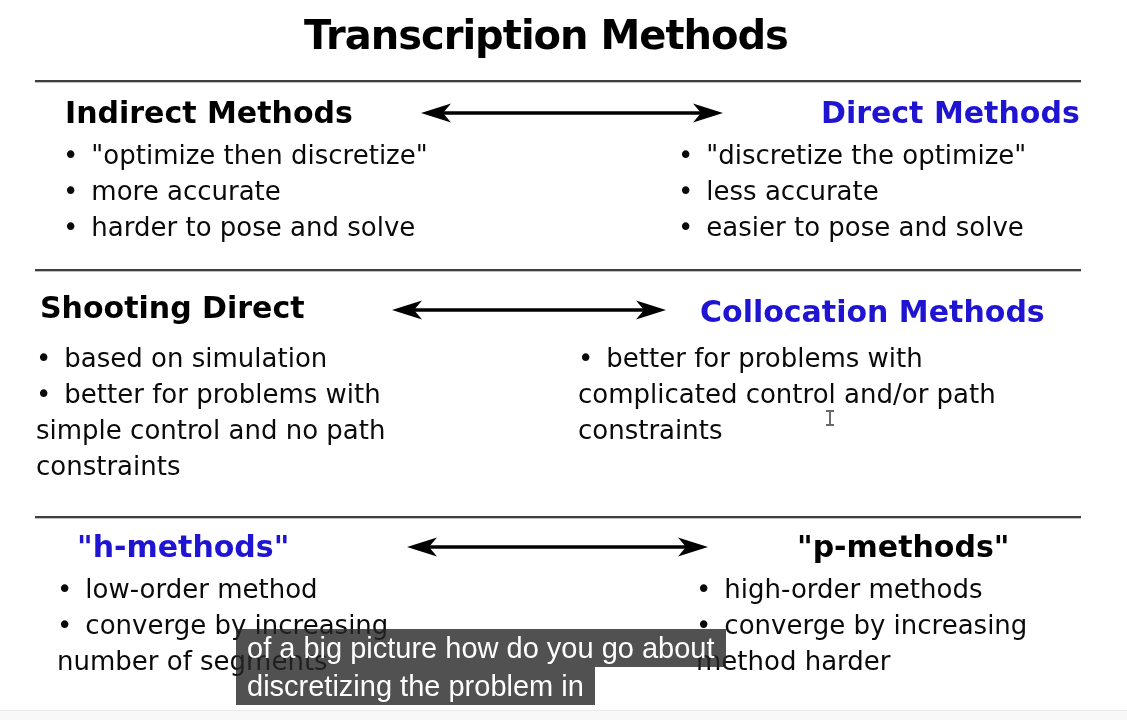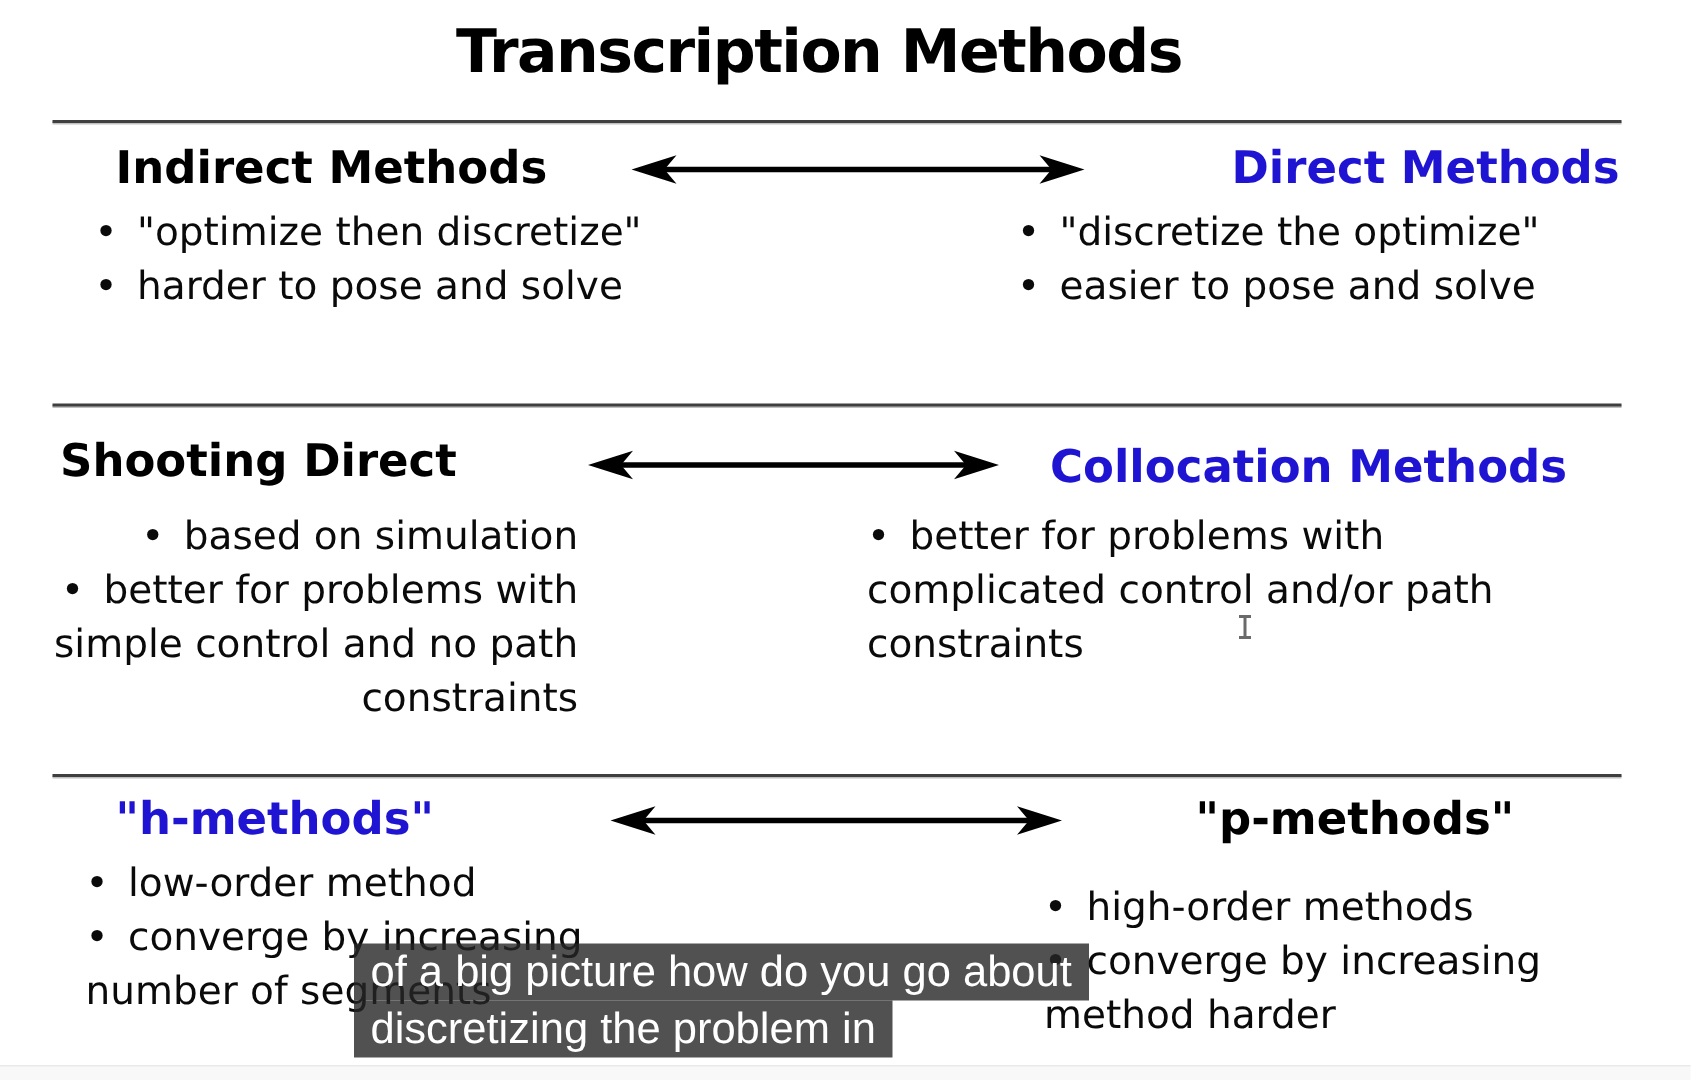--- a/index.html
+++ b/index.html
@@ -34,39 +34,39 @@
 
   
   .dbl-arrow{display:block;}
 
   
   .bullets{font-size:26px;line-height:36px;color:var(--text,#0a0a0a);}
   .bullets .bline{white-space:nowrap;}
   .bullets .dot{display:inline-block;margin-right:13px;}
 
   
-  .s1-left-heading{left:65px;top:95px;margin-left:12px;}
+  .s1-left-heading{left:65px;top:95px;}
   .s1-right-heading{left:821px;top:95px;}
   .s1-arrow{left:420px;top:101px;width:304px;height:24px;}
   .s1-left-bullets{left:63px;top:137px;}
   .s1-right-bullets{left:678px;top:137px;}
 
   
   .s2-left-heading{left:40px;top:290px;}
   .s2-right-heading{left:700px;top:294px;}
   .s2-arrow{left:391px;top:298px;width:276px;height:24px;}
-  .s2-left-bullets{left:36px;top:340px;text-align:right;}
+  .s2-left-bullets{left:36px;top:340px;}
   .s2-right-bullets{left:578px;top:340px;}
 
   
   .s3-left-heading{left:77px;top:529px;}
   .s3-right-heading{left:797px;top:529px;}
   .s3-arrow{left:406px;top:535px;width:303px;height:24px;}
   .s3-left-bullets{left:57px;top:571px;}
-  .s3-right-bullets{left:696px;top:571px;margin-top:16px;}
+  .s3-right-bullets{left:696px;top:571px;}
 
   
   .captions{left:188px;top:629px;}
   .caption-line{
     display:table;
     background:var(--caption-bg,rgba(37,37,37,.8));
     color:var(--caption-text,#fff);
     font-family:"Liberation Sans", sans-serif;
     font-size:29px;line-height:38px;padding:0 11px;
     white-space:nowrap;
@@ -98,24 +98,26 @@
 
 <div class="abs sec-heading s1-left-heading">Indirect Methods</div>
 <svg class="abs dbl-arrow s1-arrow" viewBox="0 0 304 24" xmlns="http://www.w3.org/2000/svg">
   <line x1="16" y1="12" x2="288" y2="12" stroke="#000" stroke-width="3.6"></line>
   <polygon points="1,12 31,2.5 23,12 31,21.5" fill="#000"></polygon>
   <polygon points="303,12 273,2.5 281,12 273,21.5" fill="#000"></polygon>
 </svg>
 <div class="abs sec-heading accent s1-right-heading">Direct Methods</div>
 <div class="abs bullets s1-left-bullets">
     <div class="bline"><span class="dot">•</span>"optimize then discretize"</div>
+    <div class="bline"><span class="dot">•</span>more accurate</div>
     <div class="bline"><span class="dot">•</span>harder to pose and solve</div>
   </div>
 <div class="abs bullets s1-right-bullets">
     <div class="bline"><span class="dot">•</span>"discretize the optimize"</div>
+    <div class="bline"><span class="dot">•</span>less accurate</div>
     <div class="bline"><span class="dot">•</span>easier to pose and solve</div>
   </div>
 
 <div class="abs sec-heading s2-left-heading">Shooting Direct</div>
 <svg class="abs dbl-arrow s2-arrow" viewBox="0 0 276 24" xmlns="http://www.w3.org/2000/svg">
   <line x1="16" y1="12" x2="260" y2="12" stroke="#000" stroke-width="3.6"></line>
   <polygon points="1,12 31,2.5 23,12 31,21.5" fill="#000"></polygon>
   <polygon points="275,12 245,2.5 253,12 245,21.5" fill="#000"></polygon>
 </svg>
 <div class="abs sec-heading accent s2-right-heading">Collocation Methods</div>

